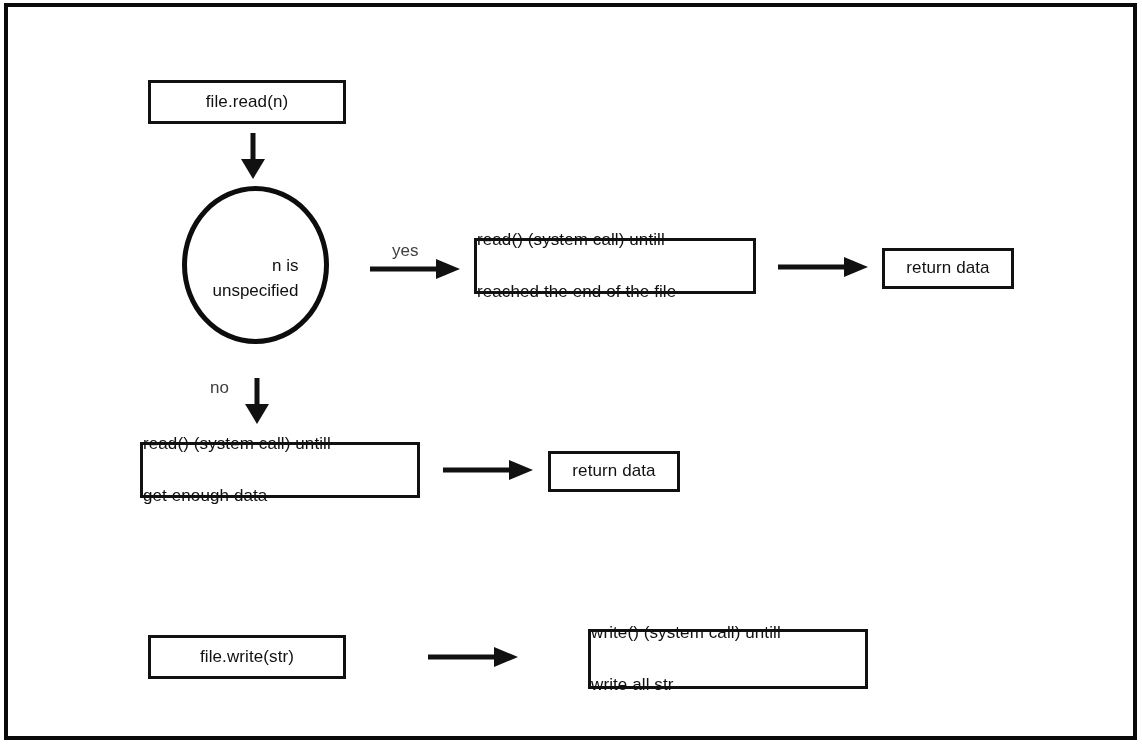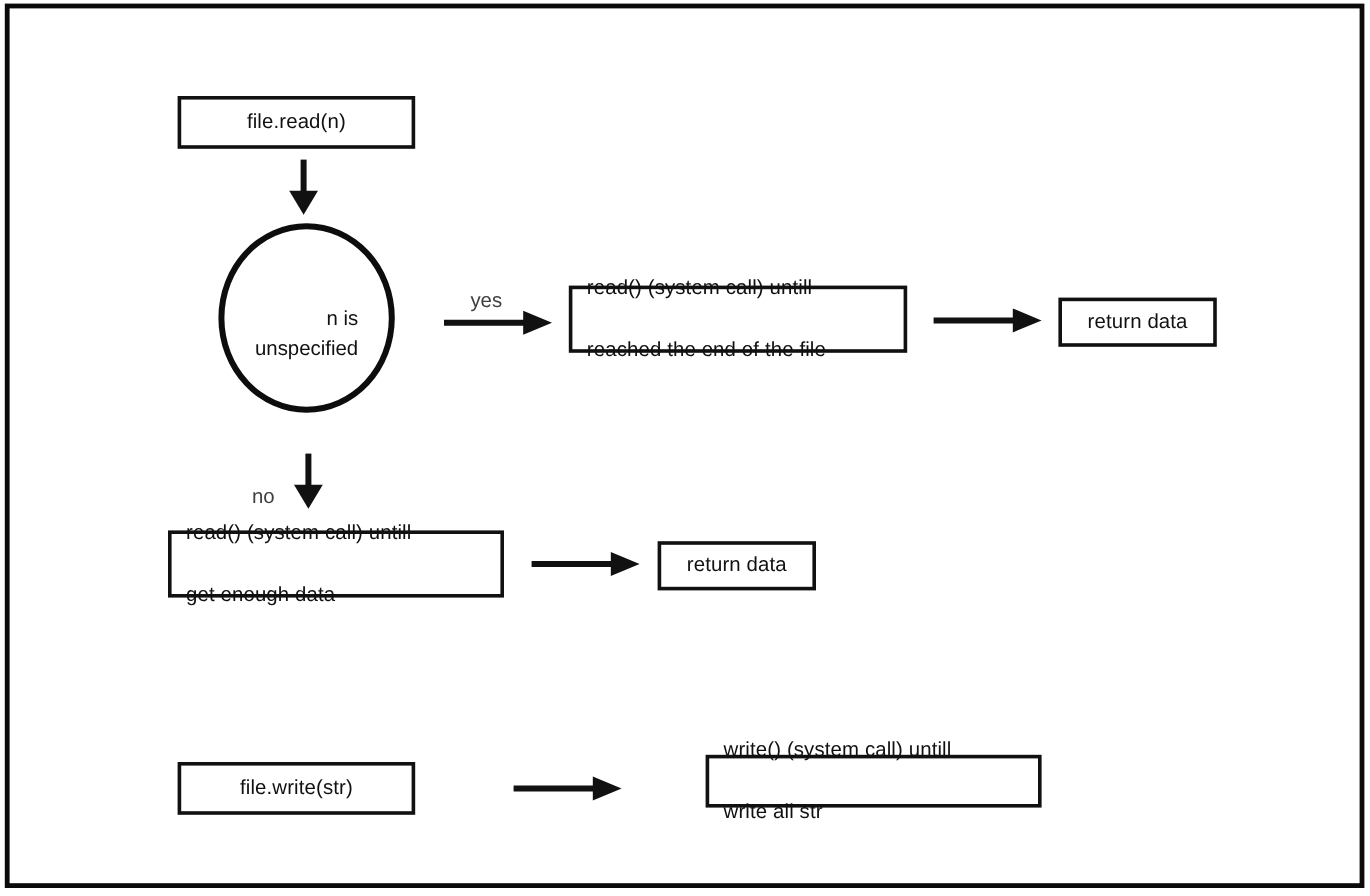--- a/index.html
+++ b/index.html
@@ -42,21 +42,21 @@
     line-height: 1.42;
     letter-spacing: 0.1px;
   }
   .node-box.center-text {
     align-items: center;
     text-align: center;
   }
   .node-box.left-text {
     align-items: flex-start;
     text-align: left;
-    padding-left: 12px;
+    padding-left: 0;
     gap: 28px;
   }
   .node-line {
     white-space: nowrap;
     display: block;
   }
   
   .decision-circle {
     position: absolute;
     box-sizing: border-box;
@@ -139,21 +139,21 @@
   <div class="node-box center-text" style="left:882px; top:248px; width:132px; height:41px;">
     <span class="node-line">return data</span>
   </div>
 
   <div class="arrow" style="left:242px; top:378px;">
     <svg width="30" height="48" viewBox="0 0 30 48">
       <line x1="15" y1="0" x2="15" y2="28" stroke="#111111" stroke-width="5"></line>
       <polygon points="3,26 27,26 15,46" fill="#111111"></polygon>
     </svg>
   </div>
-  <div class="edge-label" style="left:210px; top:404px;">no</div>
+  <div class="edge-label" style="left:210px; top:378px;">no</div>
 
   <div class="node-box left-text" style="left:140px; top:442px; width:280px; height:56px;">
     <span class="node-line">read() (system call) untill</span>
     <span class="node-line">get enough data</span>
   </div>
 
   <div class="arrow" style="left:443px; top:456px;">
     <svg width="92" height="28" viewBox="0 0 92 28">
       <line x1="0" y1="14" x2="68" y2="14" stroke="#111111" stroke-width="5"></line>
       <polygon points="66,4 66,24 90,14" fill="#111111"></polygon>
@@ -168,18 +168,18 @@
     <span class="node-line">file.write(str)</span>
   </div>
 
   <div class="arrow" style="left:428px; top:643px;">
     <svg width="92" height="28" viewBox="0 0 92 28">
       <line x1="0" y1="14" x2="68" y2="14" stroke="#111111" stroke-width="5"></line>
       <polygon points="66,4 66,24 90,14" fill="#111111"></polygon>
     </svg>
   </div>
 
-  <div class="node-box left-text" style="left:588px; top:629px; width:280px; height:44px;">
+  <div class="node-box left-text" style="left:588px; top:629px; width:280px; height:60px;">
     <span class="node-line">write() (system call) untill</span>
     <span class="node-line">write all str</span>
   </div>
 
 </div>
 
 </body></html>

